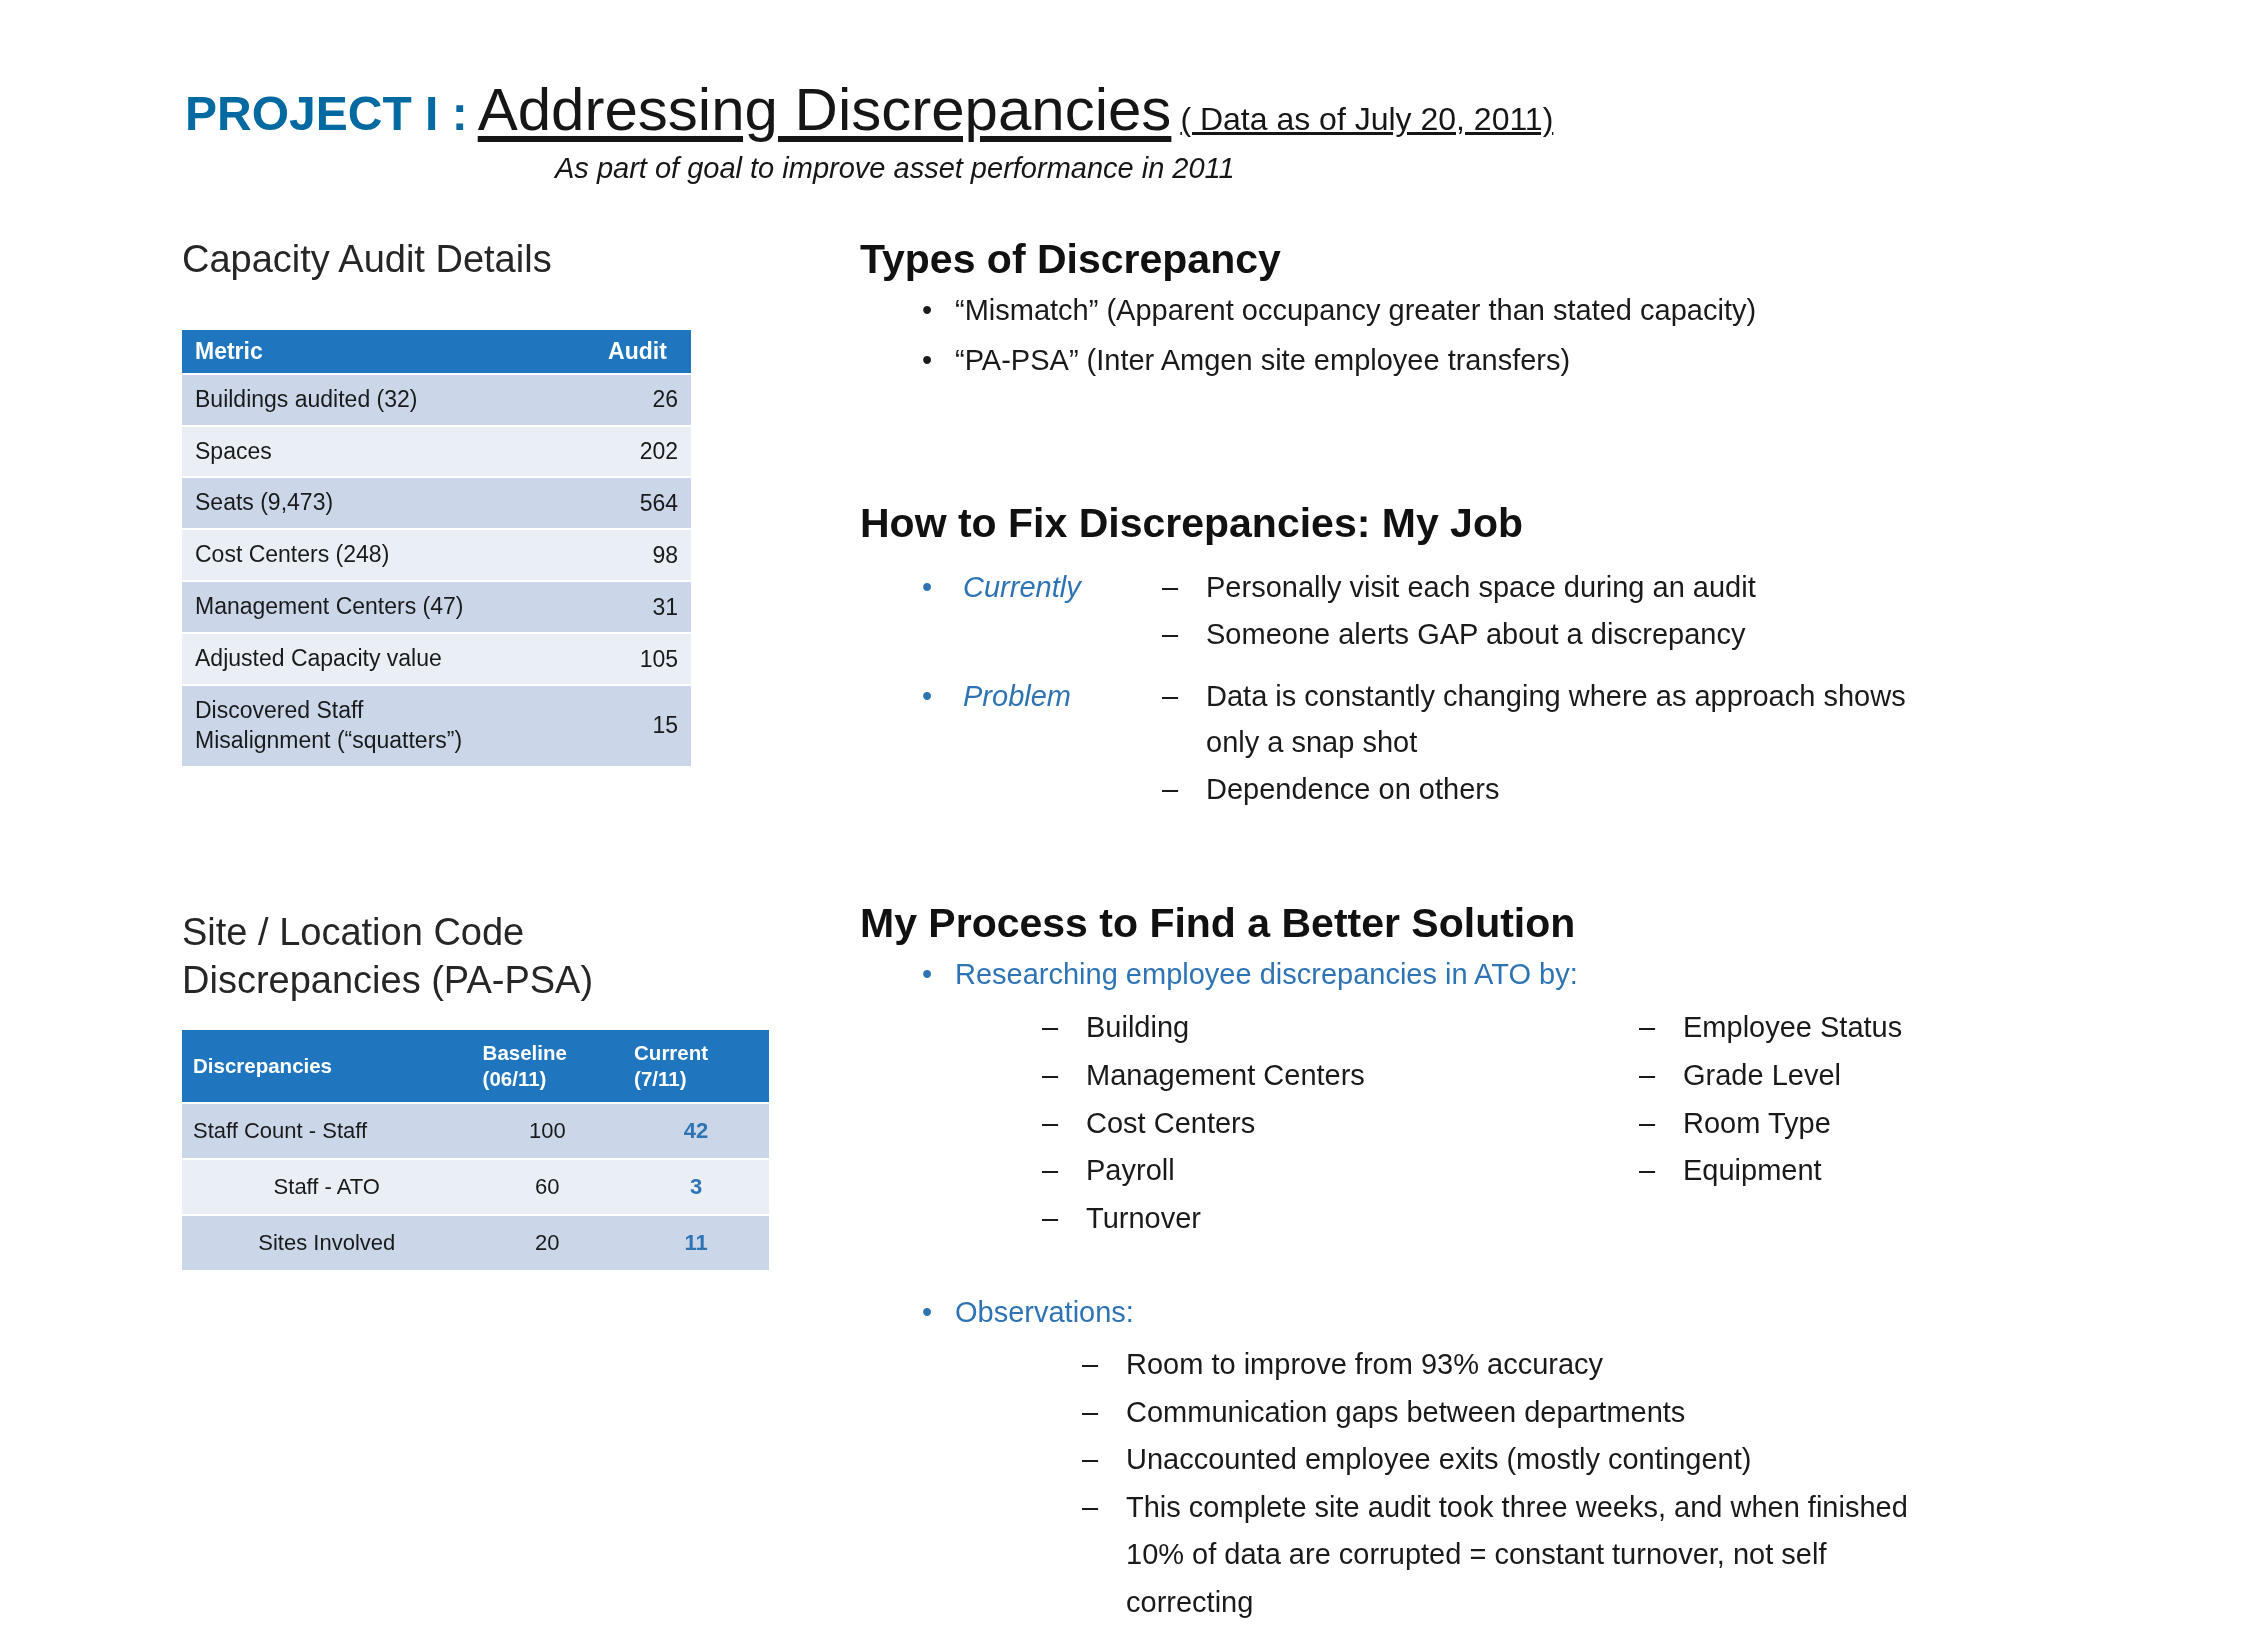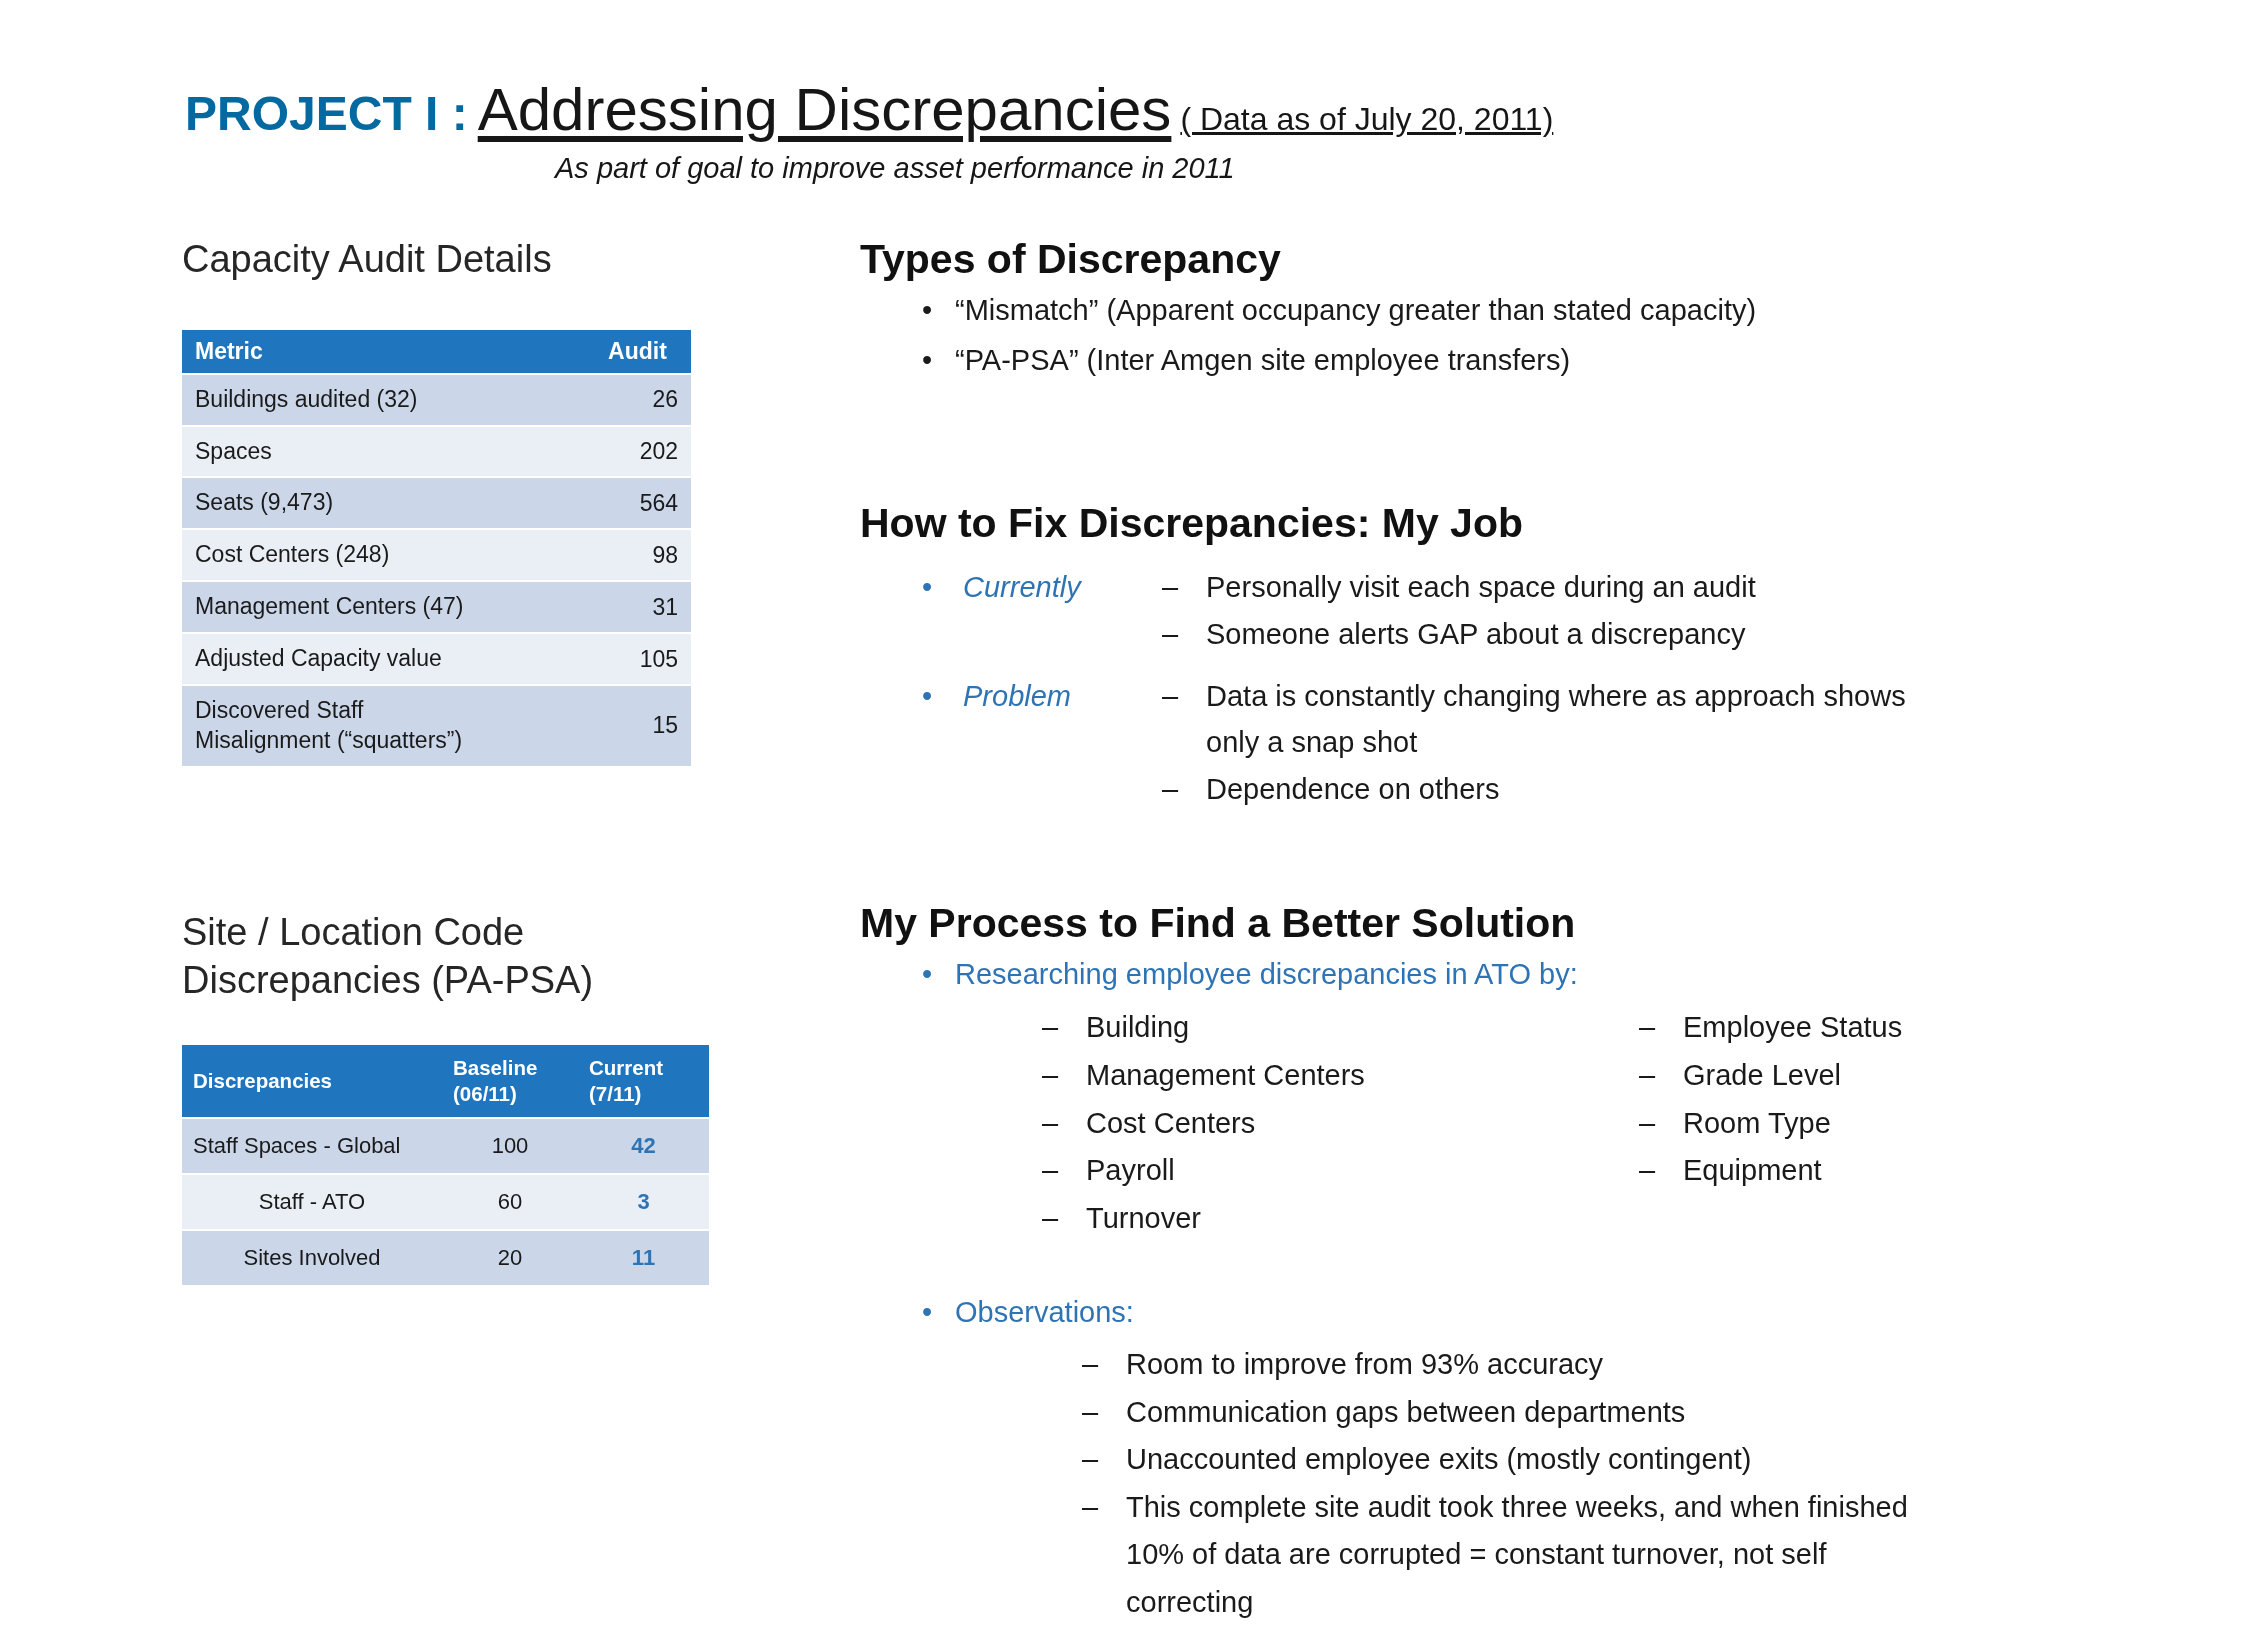--- a/index.html
+++ b/index.html
@@ -33,21 +33,21 @@
   .capacity-table th.num { text-align:center; padding-left:0; padding-right:0; }
   .capacity-table td { font-size:23px; padding:10px 13px; border-top:2px solid #ffffff; vertical-align:middle; }
   .capacity-table td.metric { white-space:pre-line; line-height:1.3; }
   .capacity-table td.num { text-align:right; }
   .capacity-table tbody tr:nth-child(odd)  { background:#CBD7E9; }
   .capacity-table tbody tr:nth-child(even) { background:#EAEFF6; }
   .capacity-table .metric-col { width:402px; }
 
   .site-heading { margin-top:142px; }
 
-  .site-table { margin-top:40px; width:527px; }
+  .site-table { margin-top:25px; width:587px; }
   .site-table th {
     background:#1F76BE; color:#ffffff; font-size:20.5px; font-weight:700;
     text-align:left; padding:10px 11px; white-space:pre-line; line-height:1.28; vertical-align:middle;
   }
   .site-table td { font-size:22px; padding:14px 11px; border-top:2px solid #ffffff; vertical-align:middle; }
   .site-table tbody tr:nth-child(odd)  { background:#CBD7E9; }
   .site-table tbody tr:nth-child(even) { background:#EAEFF6; }
   .site-table tbody tr:nth-child(n+2) td:first-child { text-align:center; }
   .site-table td.baseline { text-align:center; }
   .site-table td.current  { text-align:center; color:#2E74B5; font-weight:700; }
@@ -145,21 +145,21 @@
         <tr>
           <th>Discrepancies</th>
           <th>Baseline
 (06/11)</th>
           <th>Current
 (7/11)</th>
         </tr>
       </thead>
       <tbody>
         <tr>
-          <td>Staff Spaces - Global</td>
+          <td>Staff Count - Staff</td>
           <td class="baseline">100</td>
           <td class="current">42</td>
         </tr>
         <tr>
           <td>Staff - ATO</td>
           <td class="baseline">60</td>
           <td class="current">3</td>
         </tr>
         <tr>
           <td>Sites Involved</td>

